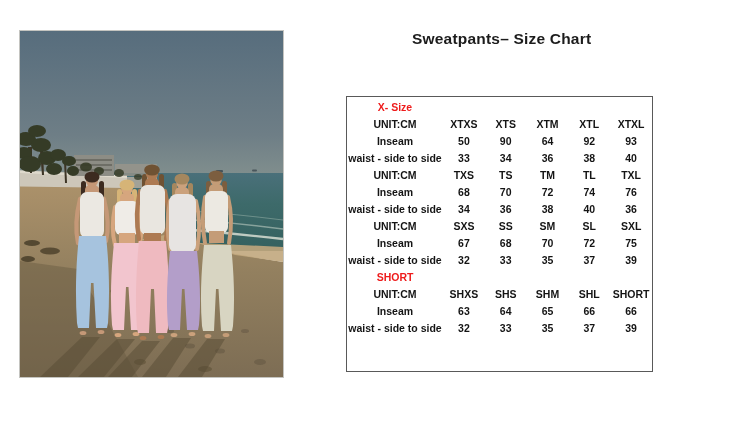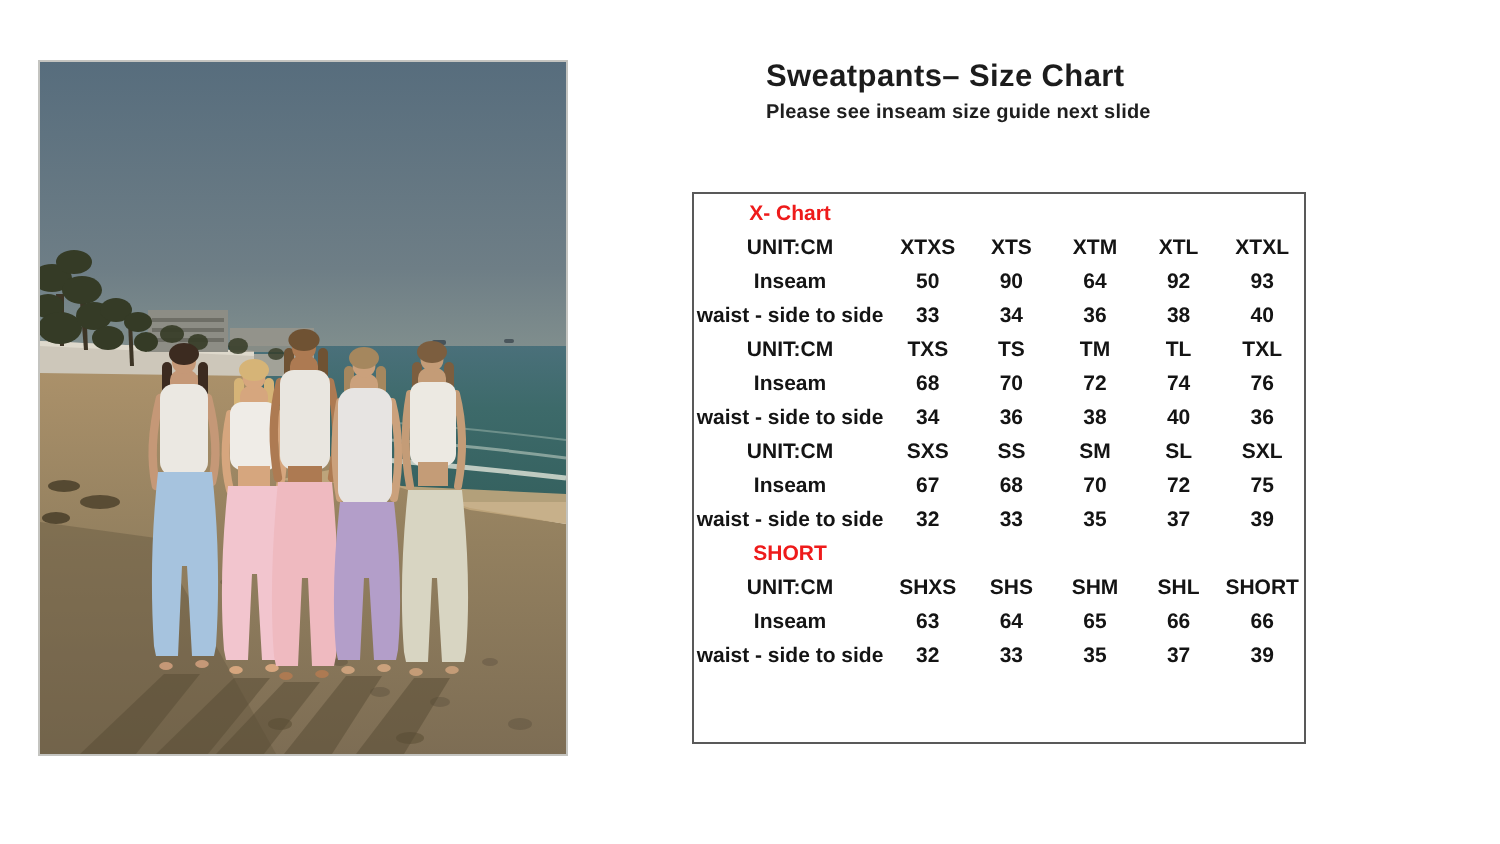--- a/index.html
+++ b/index.html
@@ -8,21 +8,21 @@
     font-family:"Liberation Sans",sans-serif;
   }
   .slide{position:absolute;inset:0;}
   
   .photo{
     position:absolute;left:20px;top:31px;width:263px;height:346px;
     outline:1px solid #c4c4c0;
   }
   .photo svg{display:block;}
   
-  .heading{position:absolute;left:383px;top:30px;}
+  .heading{position:absolute;left:412px;top:30px;}
   .title{
     font-size:15.5px;font-weight:700;color:#1c1c1c;letter-spacing:0.2px;line-height:1.1;
   }
   .subtitle{
     font-size:10px;font-weight:600;color:#1f1f1f;margin-top:4px;letter-spacing:0.1px;
   }
   
   .chart-table{
     position:absolute;left:346px;top:96px;width:307px;height:276px;
     border:1px solid var(--table-border,#595959);
@@ -204,26 +204,25 @@
         <ellipse cx="188" cy="305" rx="3.4" ry="2" fill="#c49c77"></ellipse>
         <ellipse cx="206" cy="304" rx="3.4" ry="2" fill="#c49c77"></ellipse>
         <circle cx="196" cy="149" r="5.7" fill="#c49c77"></circle>
         <ellipse cx="196" cy="145" rx="7.5" ry="5.5" fill="#7c5e3f"></ellipse>
       </g>
     </svg>
   </div>
 
   <div class="heading">
     <div class="title">Sweatpants– Size Chart</div>
-    <div class="subtitle">Please see inseam size guide next slide</div>
   </div>
 
   <div class="chart-table" id="chart-table">
       <div class="t-row">
-        <div class="cell sec-name">X- Chart</div>
+        <div class="cell sec-name">X- Size</div>
         <div class="cell"></div>
         <div class="cell"></div>
         <div class="cell"></div>
         <div class="cell"></div>
         <div class="cell"></div>
       </div>
       <div class="t-row">
         <div class="cell">UNIT:CM</div>
         <div class="cell">XTXS</div>
         <div class="cell">XTS</div>

